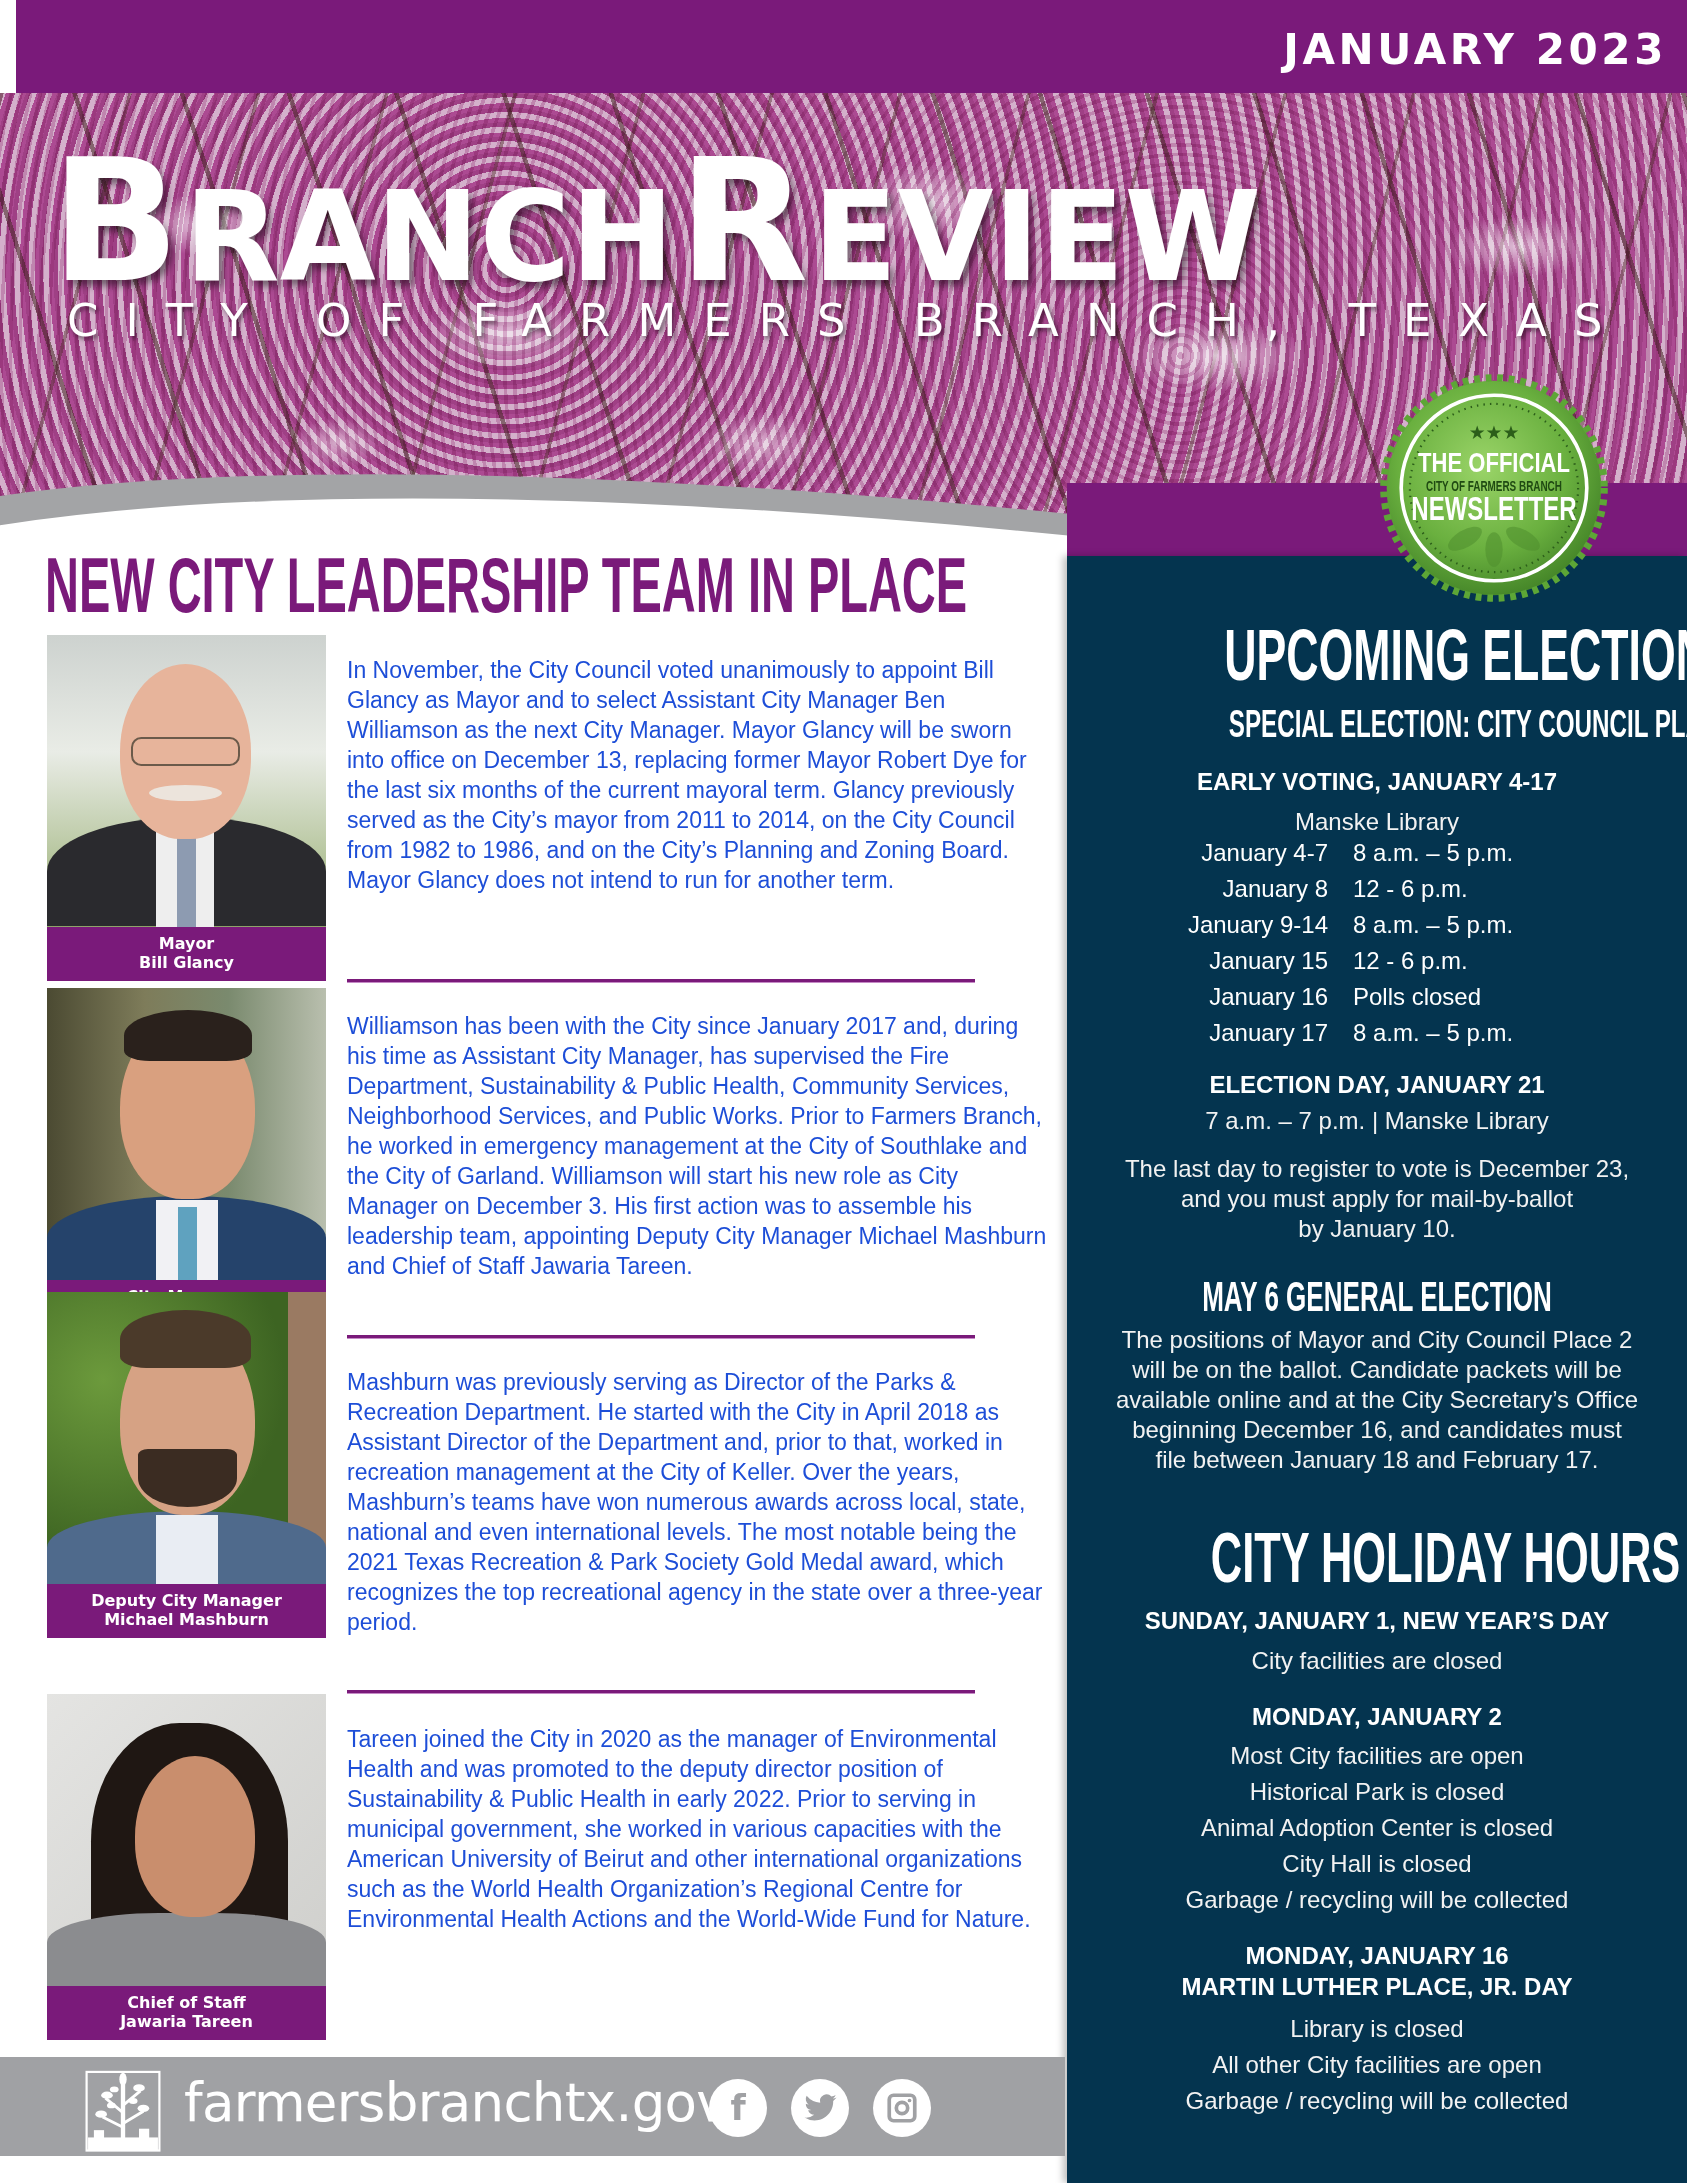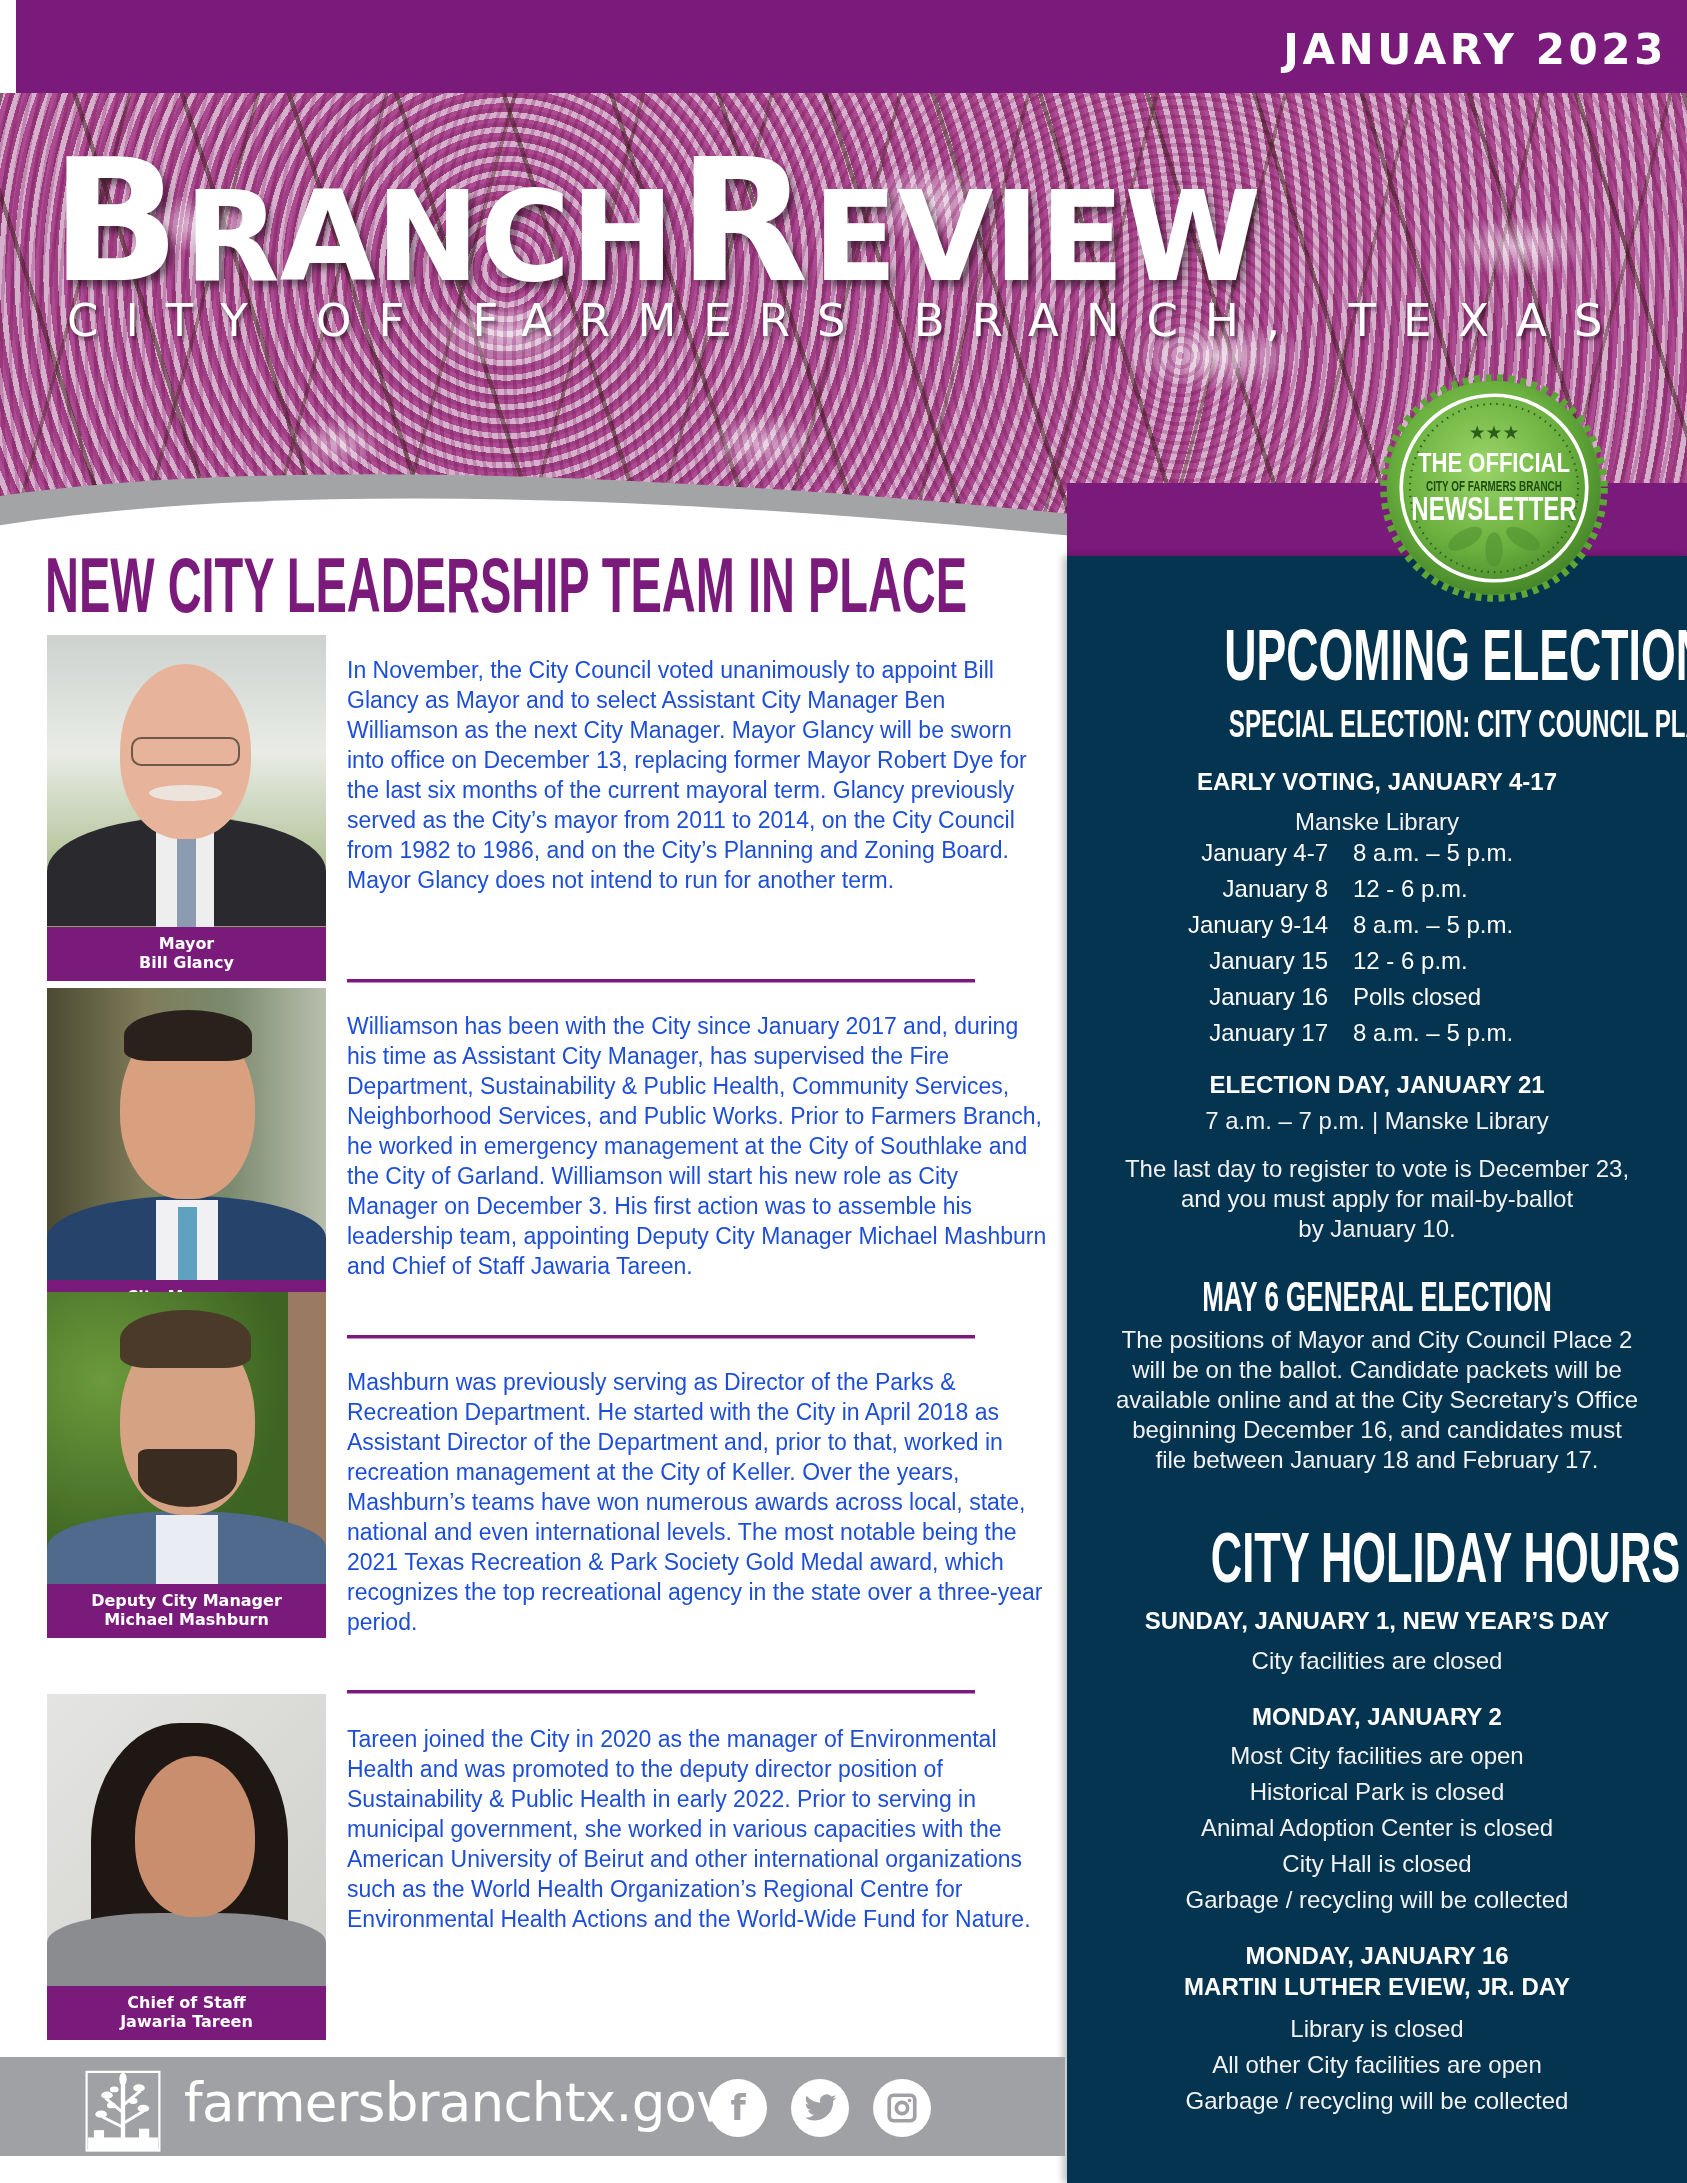--- a/index.html
+++ b/index.html
@@ -237,21 +237,21 @@
   <div class="rc-text" style="top:1182px;text-align:center;">
     <div>Most City facilities are open</div>
     <div>Historical Park is closed</div>
     <div>Animal Adoption Center is closed</div>
     <div>City Hall is closed</div>
     <div>Garbage / recycling will be collected</div>
   </div>
 
   <div class="rc-h3" style="top:1384px; line-height:31px;">
     <div>MONDAY, JANUARY 16</div>
-    <div>MARTIN LUTHER EVIEW, JR. DAY</div>
+    <div>MARTIN LUTHER PLACE, JR. DAY</div>
   </div>
   <div class="rc-text" style="top:1455px;">
     <div>Library is closed</div>
     <div>All other City facilities are open</div>
     <div>Garbage / recycling will be collected</div>
   </div>
 </div>
 
 <svg class="badge" viewBox="0 0 320 320">
   <defs>

